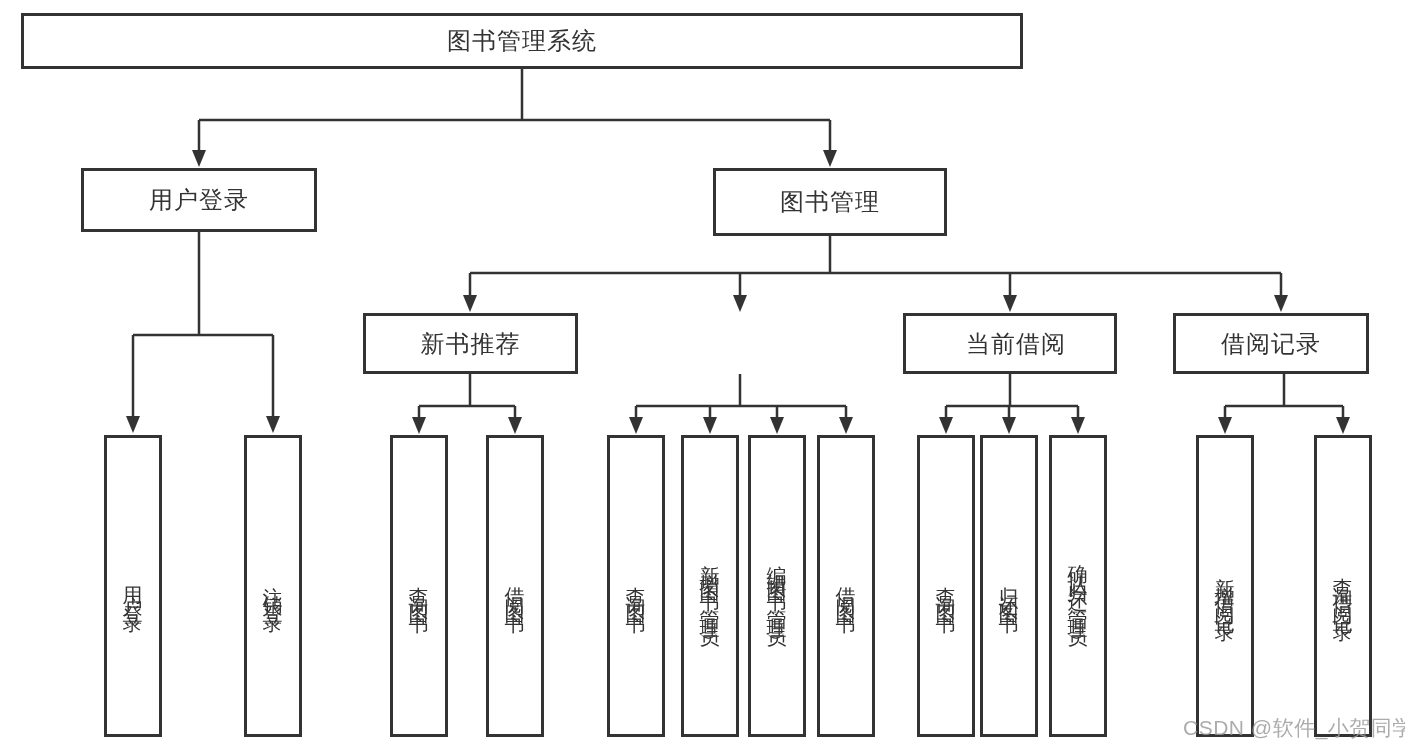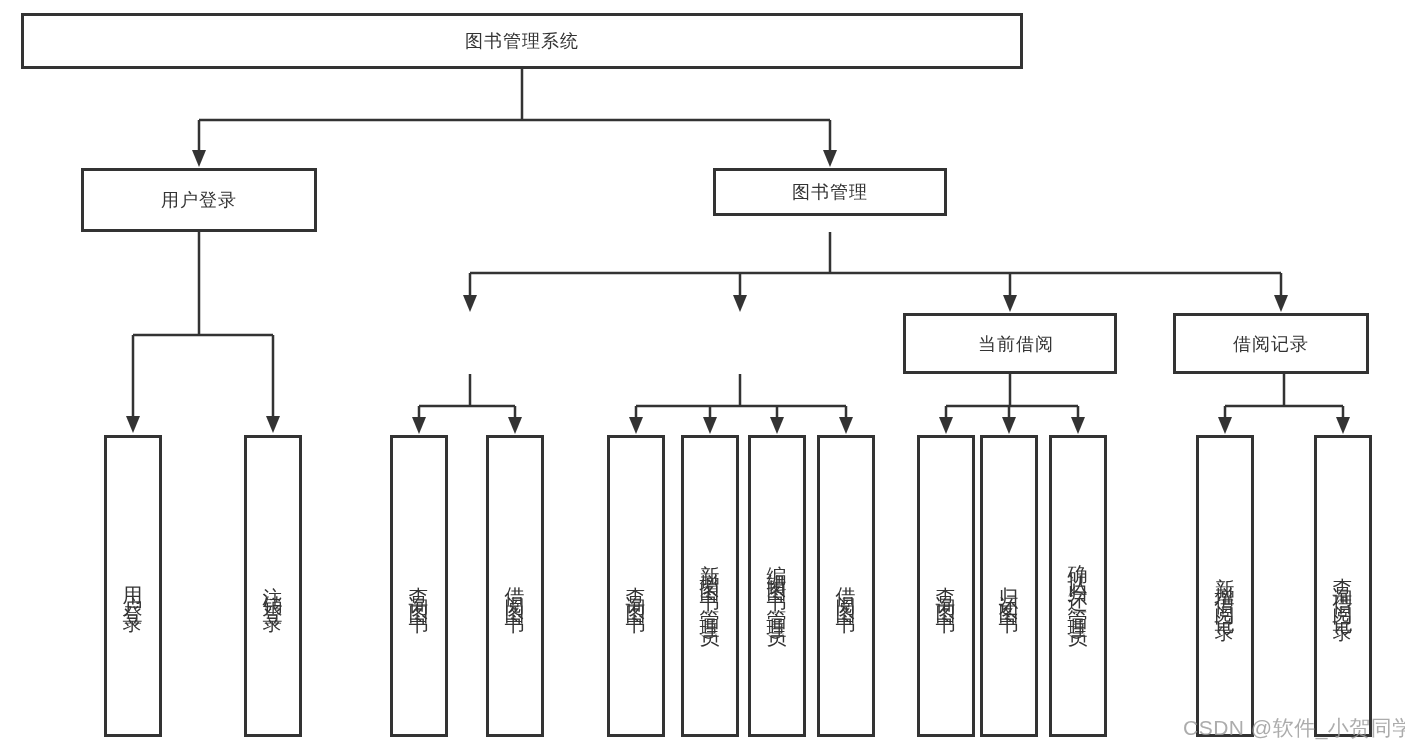--- a/index.html
+++ b/index.html
@@ -14,21 +14,21 @@
   .box{
     position:absolute;
     box-sizing:border-box;
     background:#ffffff;
     border:3px solid #333333;
     color:#333333;
     display:flex;
     align-items:center;
     justify-content:center;
     z-index:2;
-    font-size:18px;
+    font-size:24px;
     letter-spacing:1px;
   }
   .box.vert{
     writing-mode:vertical-rl;
     text-orientation:mixed;
     letter-spacing:9px;
     line-height:1.0;
     font-size:20px;
     padding-top:6px;
   }
@@ -107,22 +107,23 @@
     </g>
     <g fill="#333333" stroke="none">
       <path d="M1218,417 L1232,417 L1225,434 Z"></path>
       <path d="M1336,417 L1350,417 L1343,434 Z"></path>
     </g>
   </svg>
 
   <div class="box" style="left:21px;top:13px;width:1002px;height:56px;">图书管理系统</div>
 
   <div class="box" style="left:81px;top:168px;width:236px;height:64px;">用户登录</div>
-  <div class="box" style="left:713px;top:168px;width:234px;height:48px;">图书管理</div>
+  <div class="box" style="left:713px;top:168px;width:234px;height:68px;">图书管理</div>
 
+  <div class="box" style="left:363px;top:313px;width:215px;height:61px;">新书推荐</div>
   <div class="box" style="left:903px;top:313px;width:214px;height:61px;padding-left:12px;">当前借阅</div>
   <div class="box" style="left:1173px;top:313px;width:196px;height:61px;">借阅记录</div>
 
   <div class="box vert" style="left:104px;top:435px;width:58px;height:302px;">用户登录</div>
   <div class="box vert" style="left:244px;top:435px;width:58px;height:302px;">注销登录</div>
 
   <div class="box vert" style="left:390px;top:435px;width:58px;height:302px;">查询图书</div>
   <div class="box vert" style="left:486px;top:435px;width:58px;height:302px;">借阅图书</div>
 
   <div class="box vert" style="left:607px;top:435px;width:58px;height:302px;">查询图书</div>

